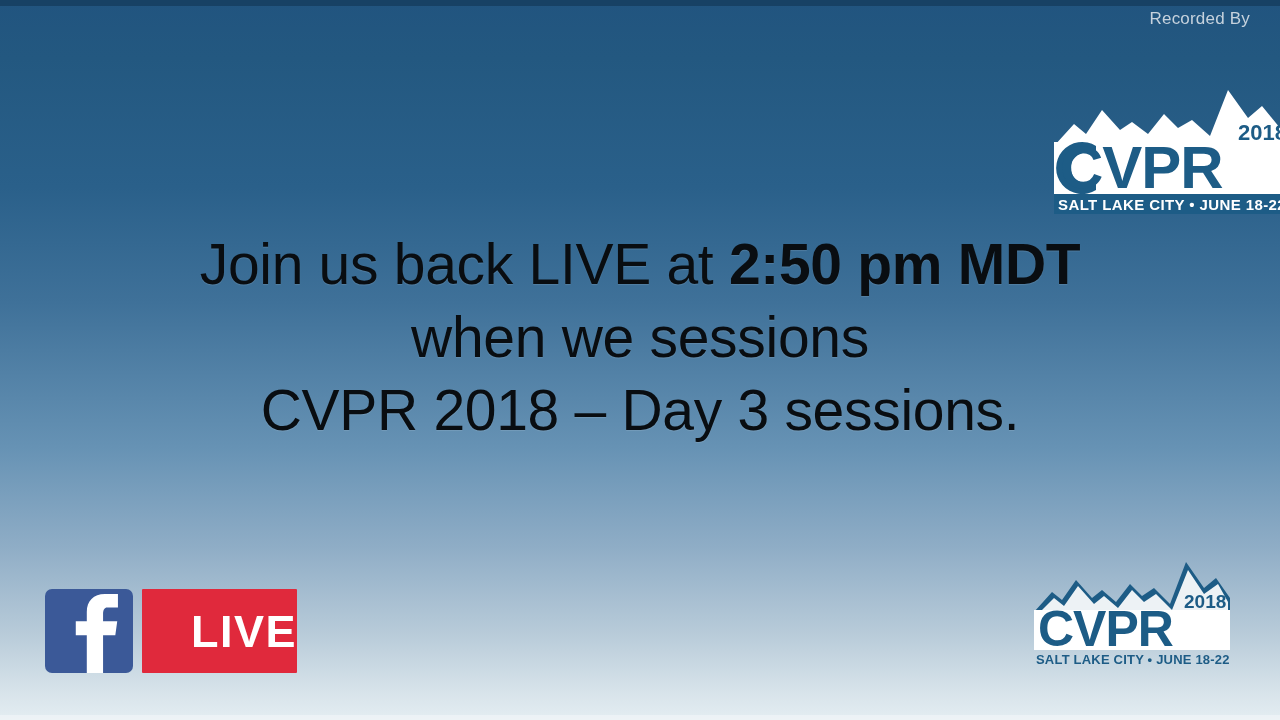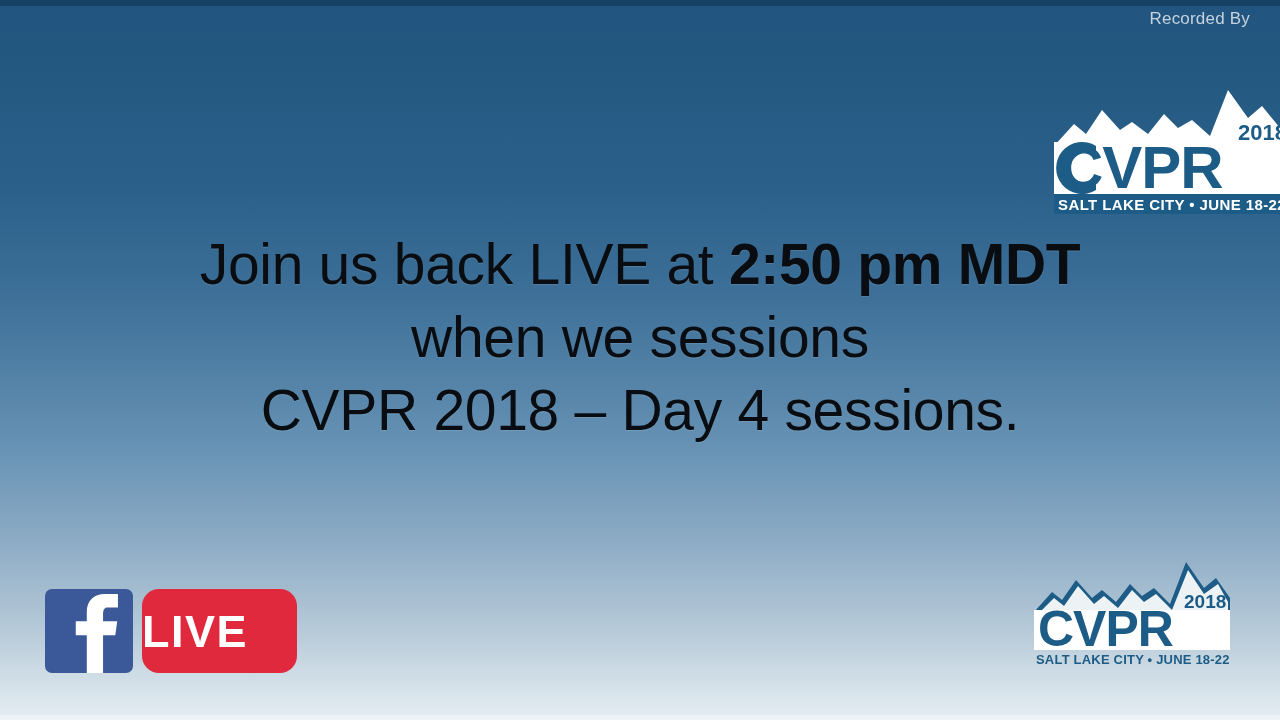--- a/index.html
+++ b/index.html
@@ -117,24 +117,24 @@
     left: 50%;
     top: 0;
     transform: translateX(-42%);
     height: 84px;
   }
   #live-chip {
     margin-left: 9px;
     width: 155px;
     height: 84px;
     background: #e0293c;
-    border-radius: 17px;
+    border-radius: 1px;
     display: flex;
     align-items: center;
-    justify-content: flex-start;
+    justify-content: flex-end;
     flex: 0 0 auto;
   }
   #live-label {
     color: #ffffff;
     font-size: 45px;
     font-weight: 700;
     letter-spacing: 1.5px;
     line-height: 1;
   }
 </style>
@@ -169,21 +169,21 @@
       <text x="186" y="56" fill="#1d5c86" font-family="'Liberation Sans', sans-serif" font-weight="700" font-size="22">2018</text>
 
       <rect x="2" y="110" width="236" height="20" fill="#1d5c86"></rect>
       <text x="6" y="126" fill="#ffffff" font-family="'Liberation Sans', sans-serif" font-weight="700" font-size="15" letter-spacing="0.4">SALT LAKE CITY • JUNE 18-22</text>
     </svg>
   </div>
 
   <div id="message">
     <span class="line"><span>Join us back LIVE at </span><span class="strong">2:50 pm MDT</span></span>
     <span class="line">when we sessions</span>
-    <span class="line">CVPR 2018 – Day 4 sessions.</span>
+    <span class="line">CVPR 2018 – Day 3 sessions.</span>
   </div>
 
   <div id="fb-live">
     <div id="fb-icon">
       <svg viewBox="0 0 48 48" height="84">
         <path fill="#ffffff" d="M30.5,10.5 h6.2 v-7.6 h-7.4 c-6.6,0 -10.4,4.0 -10.4,10.3 v5.2 h-6.3 v8.0 h6.3 V48 h9.3 V26.4 h7.0 l1.1,-8.0 h-8.1 v-4.2 c0,-2.4 0.9,-3.7 2.3,-3.7 Z"></path>
       </svg>
     </div>
     <div id="live-chip">
       <span id="live-label">LIVE</span>

